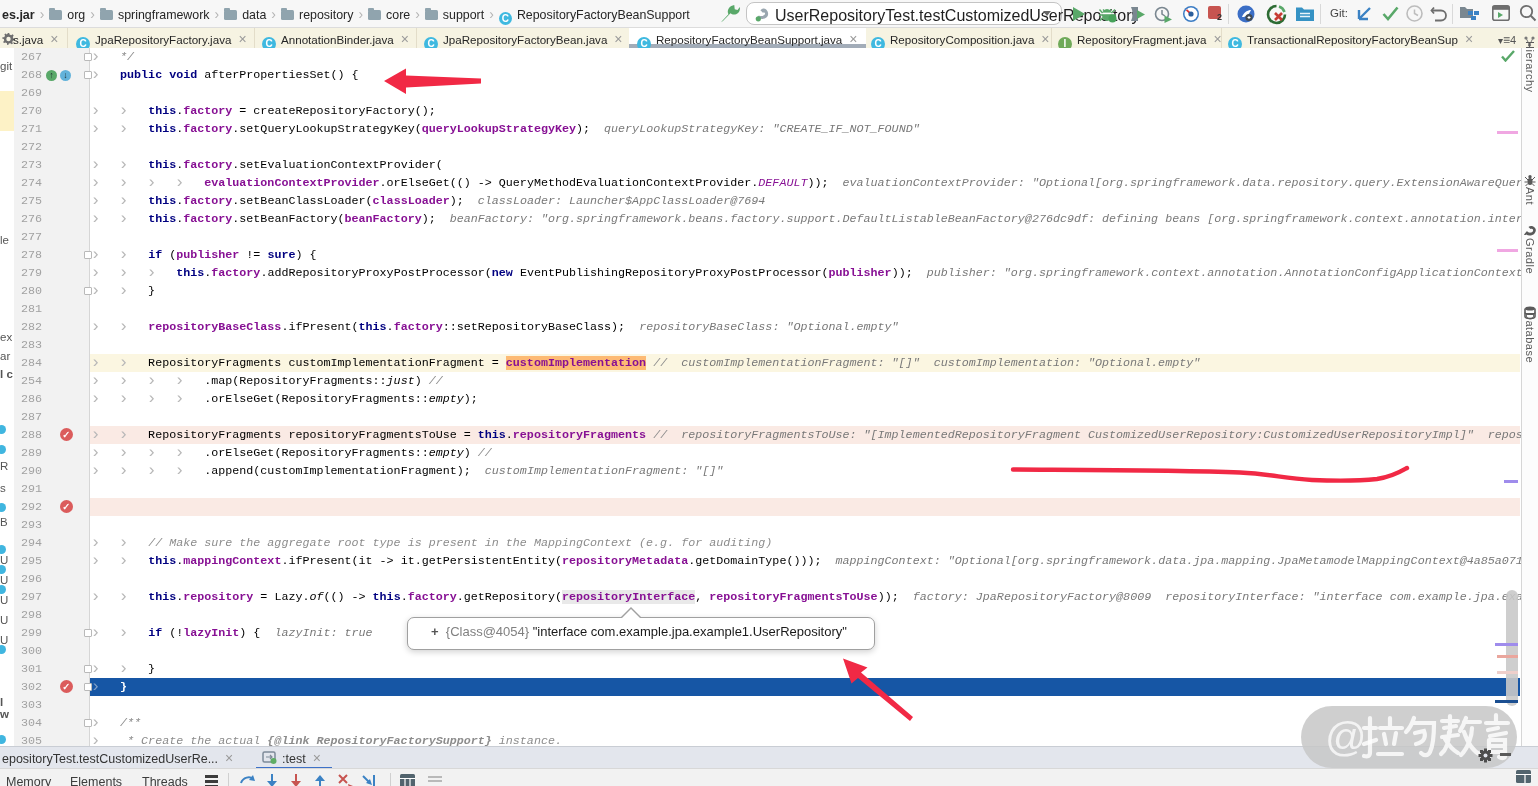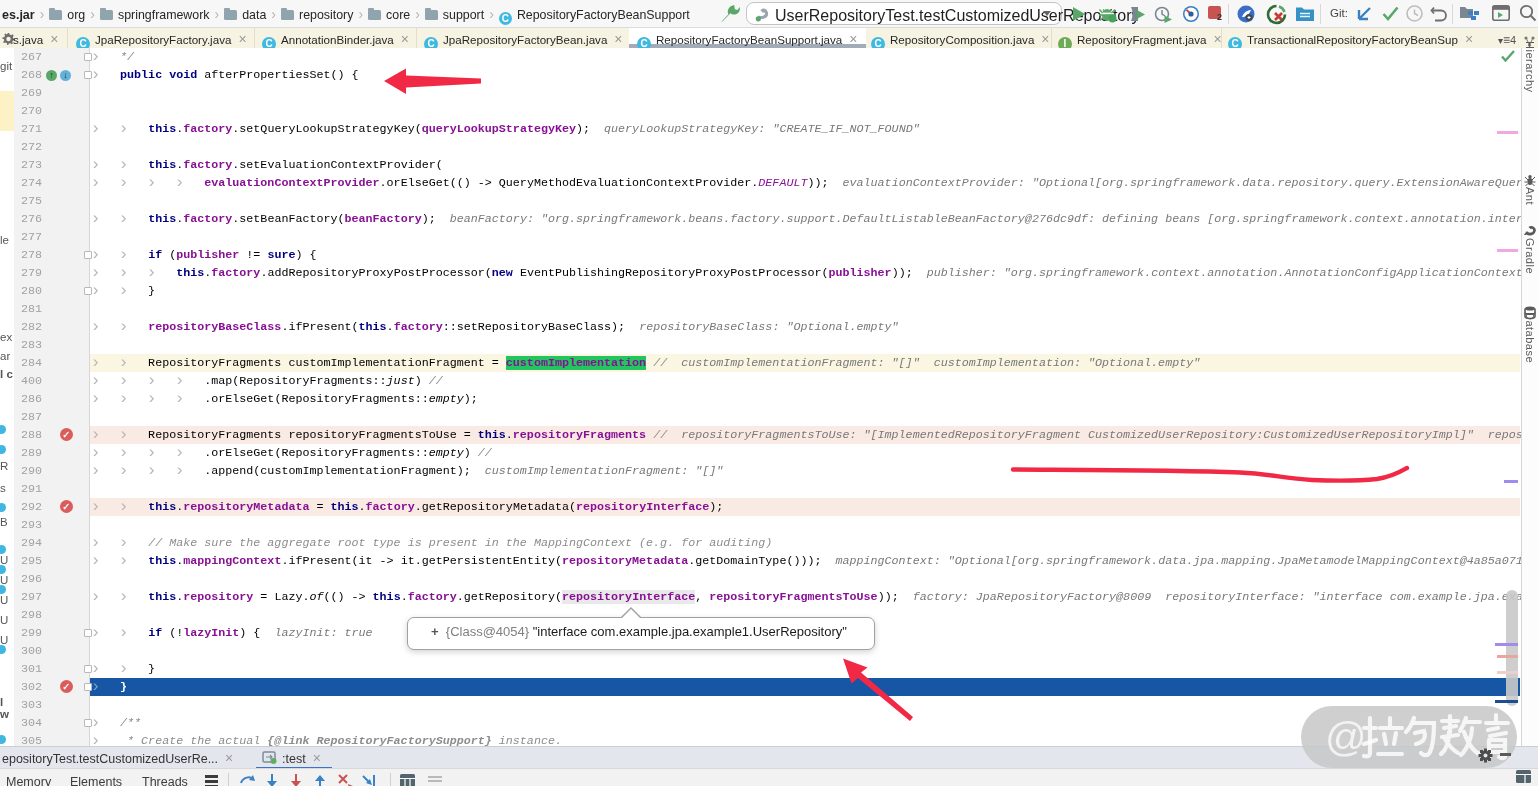--- a/index.html
+++ b/index.html
@@ -6,21 +6,21 @@
 .mono{font-family:"Liberation Mono",monospace;font-size:11.7px;line-height:18px;white-space:pre;color:#000}
 .ln{position:absolute;left:92px;height:18px}
 .num{position:absolute;left:0;width:42px;text-align:right;height:18px;color:#a2a2a2;font-family:"Liberation Mono",monospace;font-size:11.7px;line-height:18px}
 .code i{font-style:normal;color:#b8b8b8;font-weight:400;display:inline-block;width:7.02px;transform:scale(1.45);transform-origin:50% 55%}
 .b{color:#000080;font-weight:bold}
 .p{color:#871094;font-weight:bold}
 .pi{color:#871094;font-weight:normal;font-style:italic}
 .c{color:#8c8c8c;font-style:italic}
 .h{color:#787878;font-style:italic}
 .e{font-style:italic}
-.sel{background:#22c55e}
+.sel{background:#fdba74}
 .occ{background:#e9e9e9}
 .fold{position:absolute;left:84px;width:8px;height:8px;border:1px solid #b9b9b9;background:#fff;border-radius:1px;box-sizing:border-box}
 .bp{position:absolute;left:60px;width:13px;height:13px;border-radius:50%;background:#db5c5c}
 .bp:after{content:"✓";position:absolute;left:2.2px;top:0;color:#fff;font-size:9.5px;line-height:13px;font-weight:bold}
 .tabicon{display:inline-block;width:14px;height:14px;border-radius:50%;background:#3fb9e0;color:#fff;font-size:10px;font-weight:bold;text-align:center;line-height:14px;vertical-align:-3px;margin-right:5px}
 .x{color:#9a9a9a;font-size:14px;margin-left:7px}
 .crumbsep{color:#b5b5b5;font-size:14px;margin:0 5px;font-family:"Liberation Sans",sans-serif}
 .folder{display:inline-block;width:13px;height:10px;background:#90a4ae;border-radius:1.5px;position:relative;vertical-align:-1px;margin-right:5px}
 .folder:before{content:"";position:absolute;left:0;top:-2px;width:6px;height:3px;background:#90a4ae;border-radius:1px 1px 0 0}
 .vtxt{writing-mode:vertical-rl;font-size:11px;color:#5a5a5a;letter-spacing:0.5px}
@@ -162,21 +162,21 @@
 <div class="num" style="top:144px">275</div>
 <div class="num" style="top:162px">276</div>
 <div class="num" style="top:180px">277</div>
 <div class="num" style="top:198px">278</div>
 <div class="num" style="top:216px">279</div>
 <div class="num" style="top:234px">280</div>
 <div class="num" style="top:252px">281</div>
 <div class="num" style="top:270px">282</div>
 <div class="num" style="top:288px">283</div>
 <div class="num" style="top:306px">284</div>
-<div class="num" style="top:324px">400</div>
+<div class="num" style="top:324px">254</div>
 <div class="num" style="top:342px">286</div>
 <div class="num" style="top:360px">287</div>
 <div class="num" style="top:378px">288</div>
 <div class="num" style="top:396px">289</div>
 <div class="num" style="top:414px">290</div>
 <div class="num" style="top:432px">291</div>
 <div class="num" style="top:450px">292</div>
 <div class="num" style="top:468px">293</div>
 <div class="num" style="top:486px">294</div>
 <div class="num" style="top:504px">295</div>
@@ -201,35 +201,36 @@
 <div class="bp" style="top:380px"></div>
 <div class="bp" style="top:452px"></div>
 <div class="bp" style="top:632px"></div>
 <div class="abs" style="left:46px;top:21.5px;width:11px;height:11px;border-radius:50%;background:#59a869;color:#233;font-size:9px;line-height:11px;text-align:center;font-weight:bold">↑</div>
 <div class="abs" style="left:60px;top:21.5px;width:11px;height:11px;border-radius:50%;background:#62b2da;color:#233;font-size:9px;line-height:11px;text-align:center;font-weight:bold">↓</div>
 </div>
 
   <div id="code" class="mono code">
 <div class="ln" style="top:0px"><i>›</i>   <span class="c">*/</span></div>
 <div class="ln" style="top:18px"><i>›</i>   <span class="b">public</span> <span class="b">void</span> afterPropertiesSet() {</div>
+<div class="ln" style="top:54px"><i>›</i>   <i>›</i>   <span class="b">this</span>.<span class="p">factory</span> = createRepositoryFactory();</div>
 <div class="ln" style="top:72px"><i>›</i>   <i>›</i>   <span class="b">this</span>.<span class="p">factory</span>.setQueryLookupStrategyKey(<span class="p">queryLookupStrategyKey</span>);  <span class="h">queryLookupStrategyKey: "CREATE_IF_NOT_FOUND"</span></div>
 <div class="ln" style="top:108px"><i>›</i>   <i>›</i>   <span class="b">this</span>.<span class="p">factory</span>.setEvaluationContextProvider(</div>
 <div class="ln" style="top:126px"><i>›</i>   <i>›</i>   <i>›</i>   <i>›</i>   <span class="p">evaluationContextProvider</span>.orElseGet(() -&gt; QueryMethodEvaluationContextProvider.<span class="pi">DEFAULT</span>));  <span class="h">evaluationContextProvider: "Optional[org.springframework.data.repository.query.ExtensionAwareQueryMethodEvaluationContextProvider@12345]"</span></div>
+<div class="ln" style="top:144px"><i>›</i>   <i>›</i>   <span class="b">this</span>.<span class="p">factory</span>.setBeanClassLoader(<span class="p">classLoader</span>);  <span class="h">classLoader: Launcher$AppClassLoader@7694</span></div>
 <div class="ln" style="top:162px"><i>›</i>   <i>›</i>   <span class="b">this</span>.<span class="p">factory</span>.setBeanFactory(<span class="p">beanFactory</span>);  <span class="h">beanFactory: "org.springframework.beans.factory.support.DefaultListableBeanFactory@276dc9df: defining beans [org.springframework.context.annotation.internalConfigurationAnnotationProcessor]"</span></div>
 <div class="ln" style="top:198px"><i>›</i>   <i>›</i>   <span class="b">if</span> (<span class="p">publisher</span> != <span class="b">sure</span>) {</div>
 <div class="ln" style="top:216px"><i>›</i>   <i>›</i>   <i>›</i>   <span class="b">this</span>.<span class="p">factory</span>.addRepositoryProxyPostProcessor(<span class="b">new</span> EventPublishingRepositoryProxyPostProcessor(<span class="p">publisher</span>));  <span class="h">publisher: "org.springframework.context.annotation.AnnotationConfigApplicationContext@abcdef0123"</span></div>
 <div class="ln" style="top:234px"><i>›</i>   <i>›</i>   }</div>
 <div class="ln" style="top:270px"><i>›</i>   <i>›</i>   <span class="p">repositoryBaseClass</span>.ifPresent(<span class="b">this</span>.<span class="p">factory</span>::setRepositoryBaseClass);  <span class="h">repositoryBaseClass: "Optional.empty"</span></div>
 <div class="ln" style="top:306px"><i>›</i>   <i>›</i>   RepositoryFragments customImplementationFragment = <span class="sel"><span class="p">customImplementation</span></span> <span class="c">//</span>  <span class="h">customImplementationFragment: "[]"  customImplementation: "Optional.empty"</span></div>
 <div class="ln" style="top:324px"><i>›</i>   <i>›</i>   <i>›</i>   <i>›</i>   .map(RepositoryFragments::<span class="e">just</span>) <span class="c">//</span></div>
 <div class="ln" style="top:342px"><i>›</i>   <i>›</i>   <i>›</i>   <i>›</i>   .orElseGet(RepositoryFragments::<span class="e">empty</span>);</div>
 <div class="ln" style="top:378px"><i>›</i>   <i>›</i>   RepositoryFragments repositoryFragmentsToUse = <span class="b">this</span>.<span class="p">repositoryFragments</span> <span class="c">//</span>  <span class="h">repositoryFragmentsToUse: "[ImplementedRepositoryFragment CustomizedUserRepository:CustomizedUserRepositoryImpl]"  repositoryFragments: "[Implemented]"</span></div>
 <div class="ln" style="top:396px"><i>›</i>   <i>›</i>   <i>›</i>   <i>›</i>   .orElseGet(RepositoryFragments::<span class="e">empty</span>) <span class="c">//</span></div>
 <div class="ln" style="top:414px"><i>›</i>   <i>›</i>   <i>›</i>   <i>›</i>   .append(customImplementationFragment);  <span class="h">customImplementationFragment: "[]"</span></div>
-<div class="ln" style="top:450px"><i>›</i>   <i>›</i>   <span class="b">this</span>.<span class="p">repositoryMetadata</span> = <span class="b">this</span>.<span class="p">factory</span>.getRepositoryMetadata(<span class="p">repositoryInterface</span>);</div>
 <div class="ln" style="top:486px"><i>›</i>   <i>›</i>   <span class="c">// Make sure the aggregate root type is present in the MappingContext (e.g. for auditing)</span></div>
 <div class="ln" style="top:504px"><i>›</i>   <i>›</i>   <span class="b">this</span>.<span class="p">mappingContext</span>.ifPresent(it -&gt; it.getPersistentEntity(<span class="p">repositoryMetadata</span>.getDomainType()));  <span class="h">mappingContext: "Optional[org.springframework.data.jpa.mapping.JpaMetamodelMappingContext@4a85a0715]"</span></div>
 <div class="ln" style="top:540px"><i>›</i>   <i>›</i>   <span class="b">this</span>.<span class="p">repository</span> = Lazy.<span class="e">of</span>(() -&gt; <span class="b">this</span>.<span class="p">factory</span>.getRepository(<span class="occ"><span class="p">repositoryInterface</span></span>, <span class="p">repositoryFragmentsToUse</span>));  <span class="h">factory: JpaRepositoryFactory@8009  repositoryInterface: "interface com.example.jpa.example1.UserRepository"</span></div>
 <div class="ln" style="top:576px"><i>›</i>   <i>›</i>   <span class="b">if</span> (!<span class="p">lazyInit</span>) {  <span class="h">lazyInit: true</span></div>
 <div class="ln" style="top:612px"><i>›</i>   <i>›</i>   }</div>
 <div class="ln" style="top:630px"><i style="color:#7f9fc8">›</i>   <span style="color:#fff;font-weight:bold">}</span></div>
 <div class="ln" style="top:666px"><i>›</i>   <span class="c">/**</span></div>
 <div class="ln" style="top:684px"><i>›</i>   <span class="c"> * Create the actual <b>{@link RepositoryFactorySupport}</b> instance.</span></div>
 </div>
 

